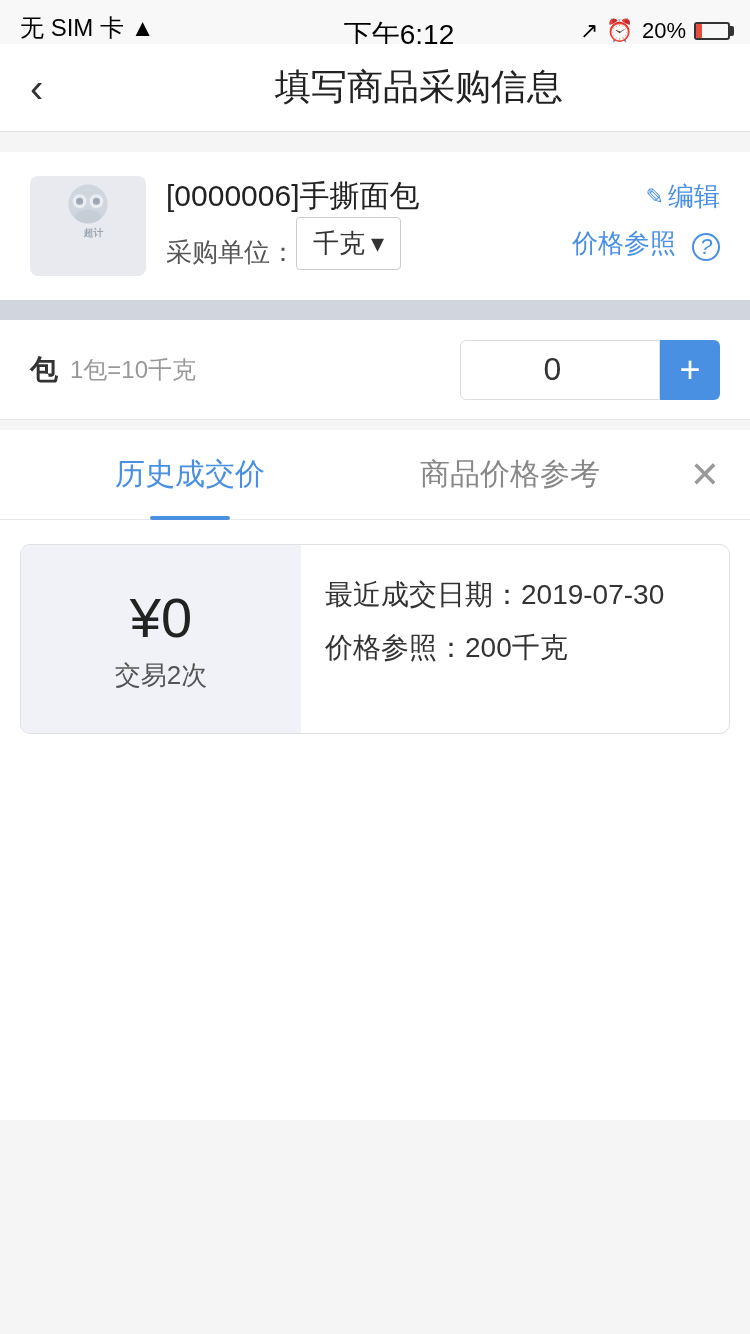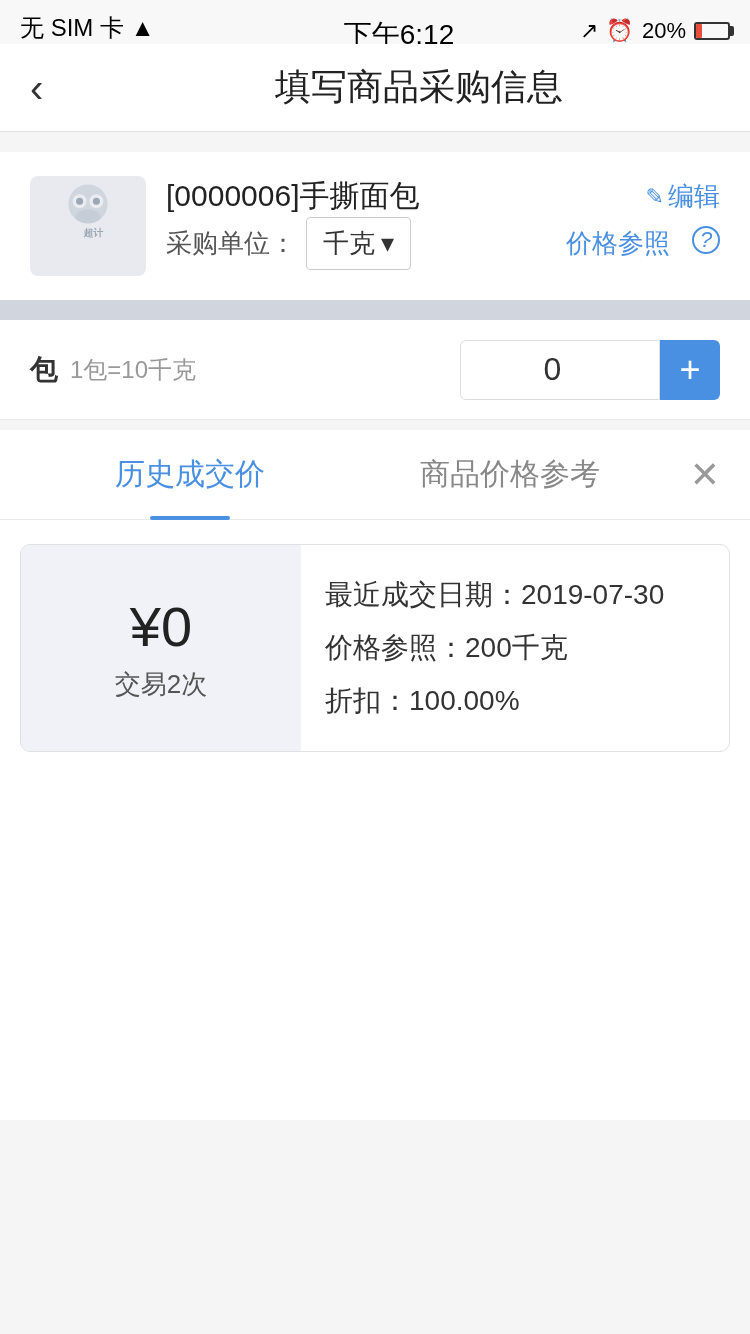--- a/index.html
+++ b/index.html
@@ -152,42 +152,41 @@
     .edit-icon {
       font-size: 22px;
     }
     .purchase-unit-row {
       display: flex;
       align-items: center;
       justify-content: space-between;
     }
     .purchase-unit-left {
       display: flex;
-      align-items: center;
-      gap: 10px;
+      align-items: flex-end;
       font-size: 26px;
       color: #555;
     }
     .unit-dropdown {
       border: 1px solid #ccc;
       border-radius: 4px;
       padding: 8px 16px;
       font-size: 26px;
       color: #333;
       display: flex;
       align-items: center;
       gap: 6px;
       background: #fff;
     }
     .price-ref {
       font-size: 26px;
       color: #4a90e2;
       display: flex;
-      align-items: flex-start;
-      gap: 22px;
+      align-items: flex-end;
+      gap: 16px;
     }
     .price-ref-icon {
       width: 28px;
       height: 28px;
       border: 2px solid #4a90e2;
       border-radius: 50%;
       display: inline-flex;
       align-items: center;
       justify-content: center;
       font-size: 22px;
@@ -448,19 +447,16 @@
         <div class="card-price">¥0</div>
         <div class="card-transactions">交易2次</div>
       </div>
       <div class="card-right">
         <div class="card-detail-row">
           <span>最近成交日期：</span><span>2019-07-30</span>
         </div>
         <div class="card-detail-row">
           <span>价格参照：</span><span>200千克</span>
         </div>
-        <div class="card-detail-row">
-          <span>折扣：</span><span>100.00%</span>
-        </div>
       </div>
     </div>
   </div>
 </div>
 
 </body></html>

